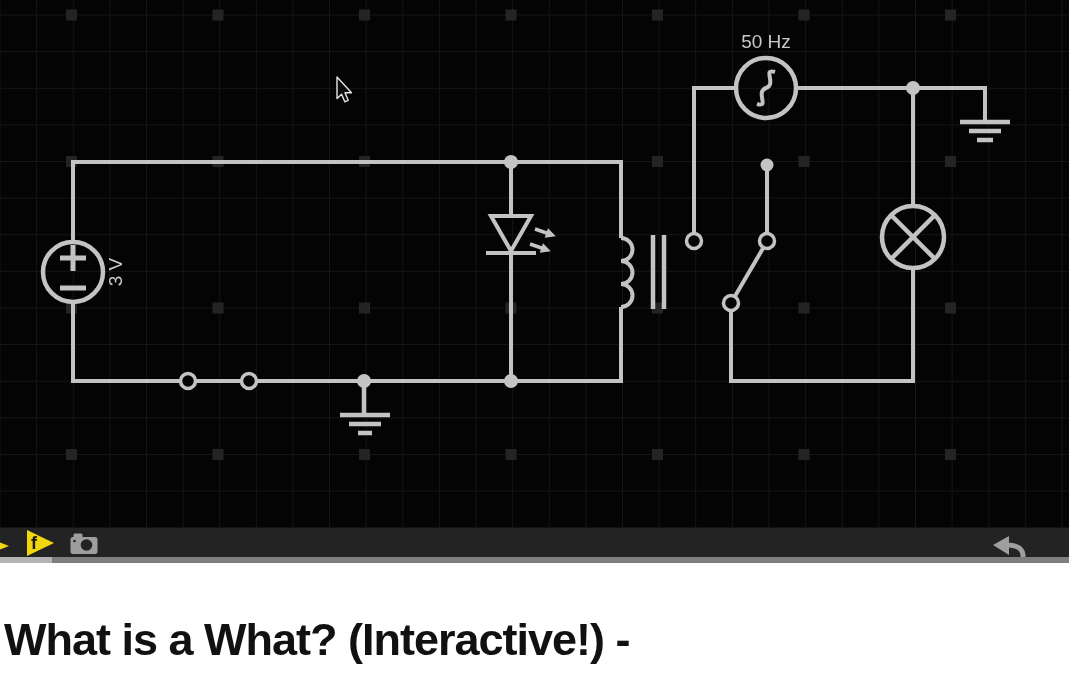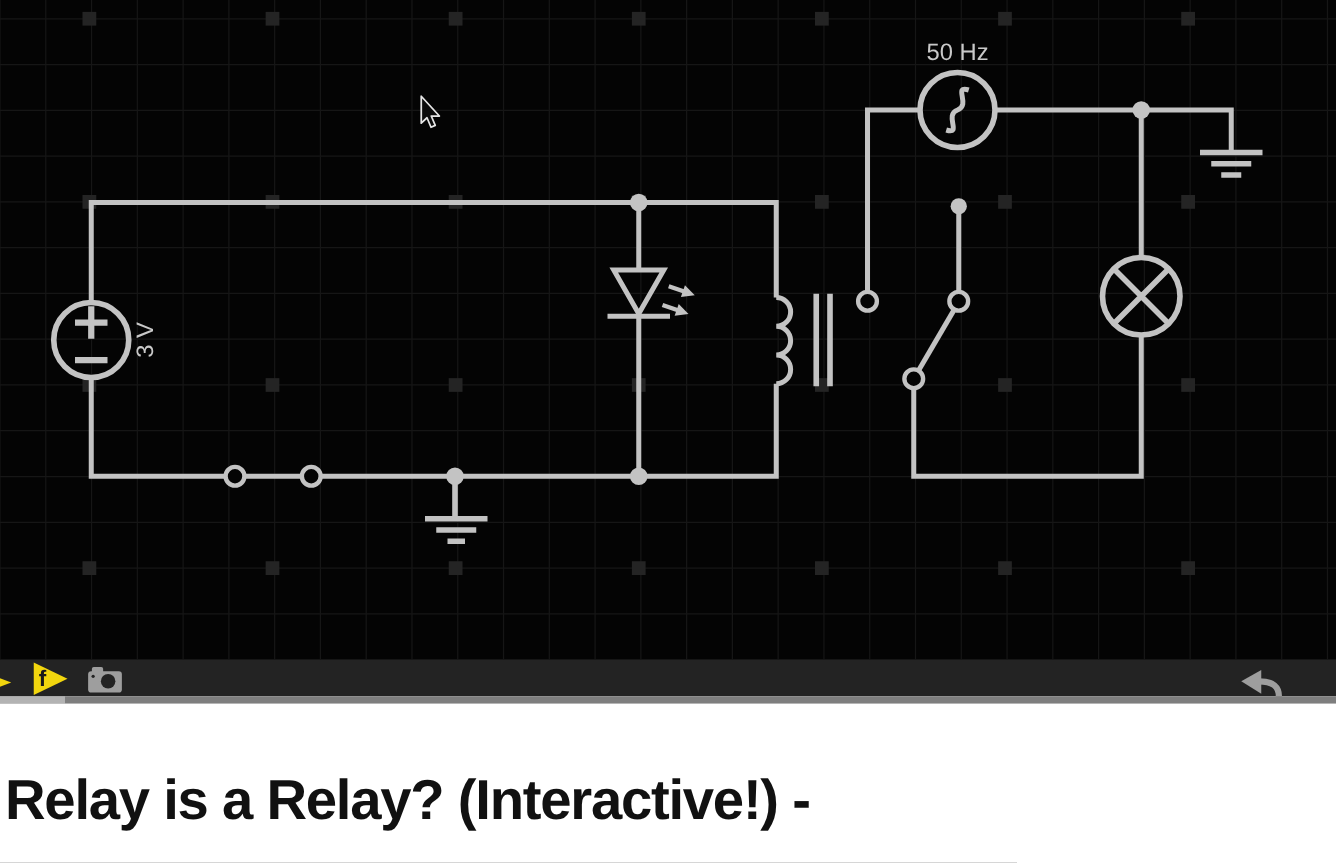--- a/index.html
+++ b/index.html
@@ -220,16 +220,16 @@
       <polygon points="1,10 17,1 17,20" fill="var(--icon-gray,#9e9e9e)"></polygon>
       <path d="M15,10 C26,10 32,14 31,24" fill="none" stroke="var(--icon-gray,#9e9e9e)" stroke-width="5" stroke-linecap="round"></path>
     </svg>
   </div>
 
   <div class="progress">
     <div class="lead"></div>
   </div>
 
   <div class="panel">
-    <h1>Relay is a Relay? (Interactive!) -</h1>
+    <h1>What is a What? (Interactive!) -</h1>
   </div>
 
 </div>
 
 </body></html>

